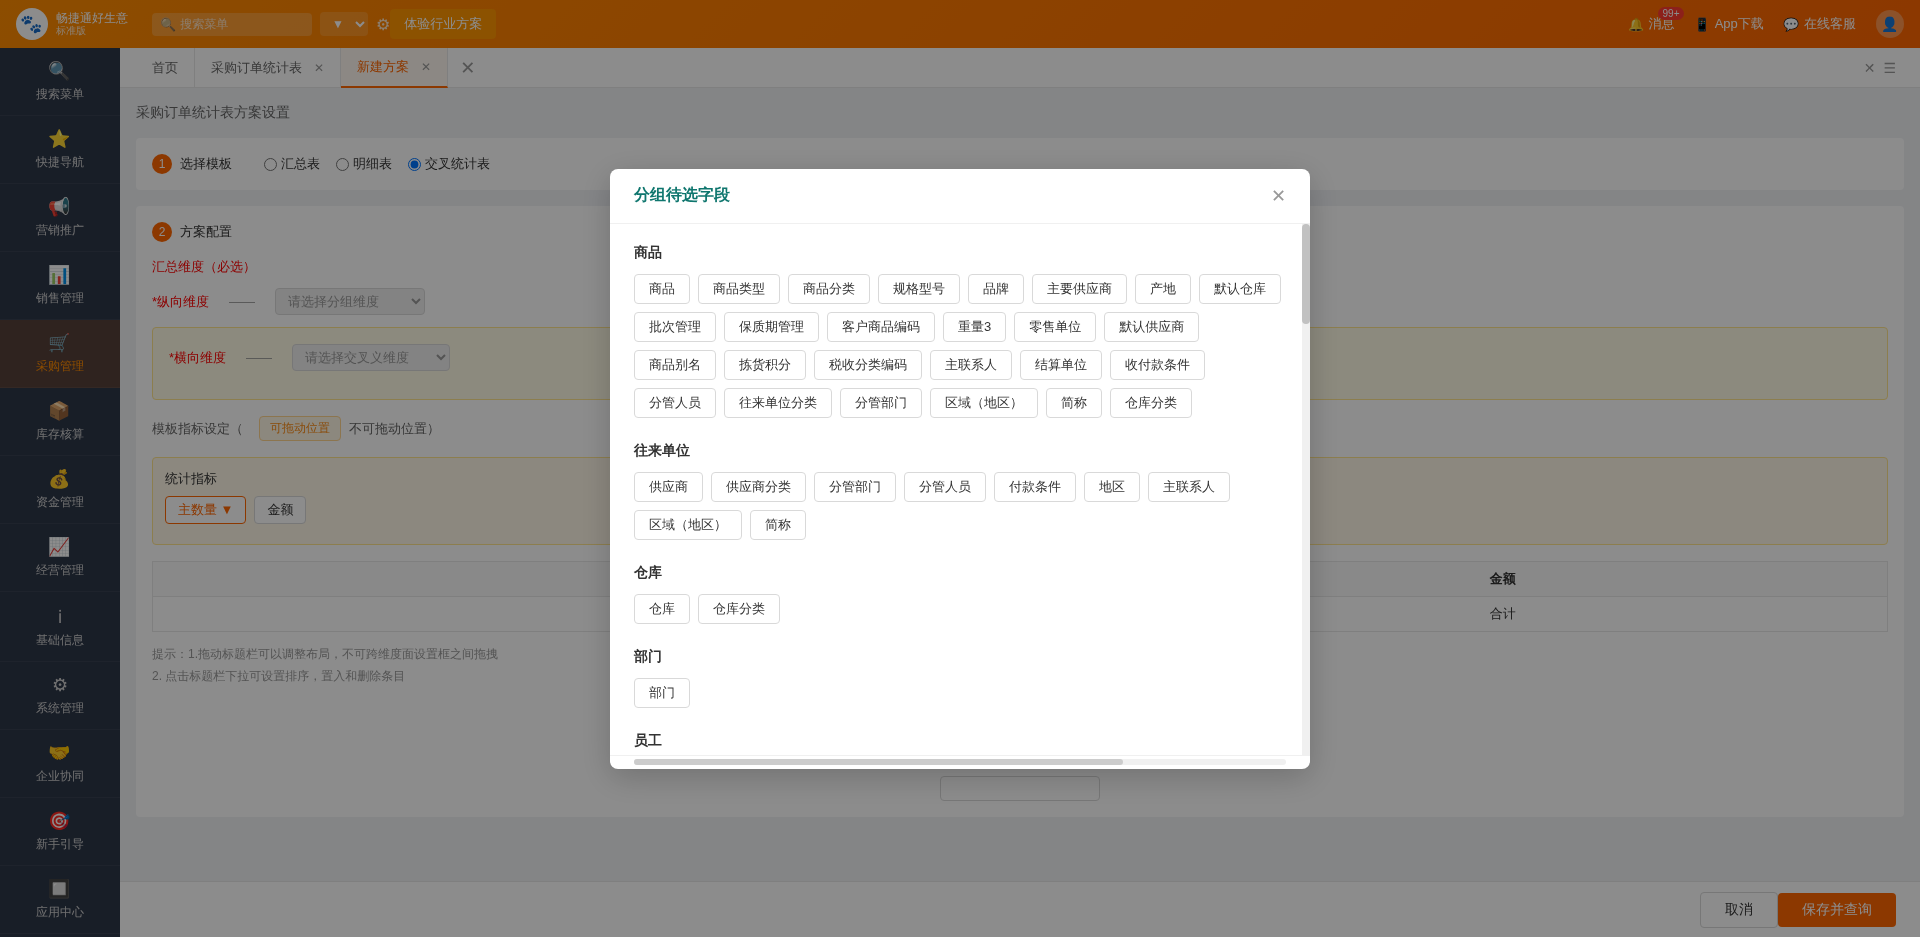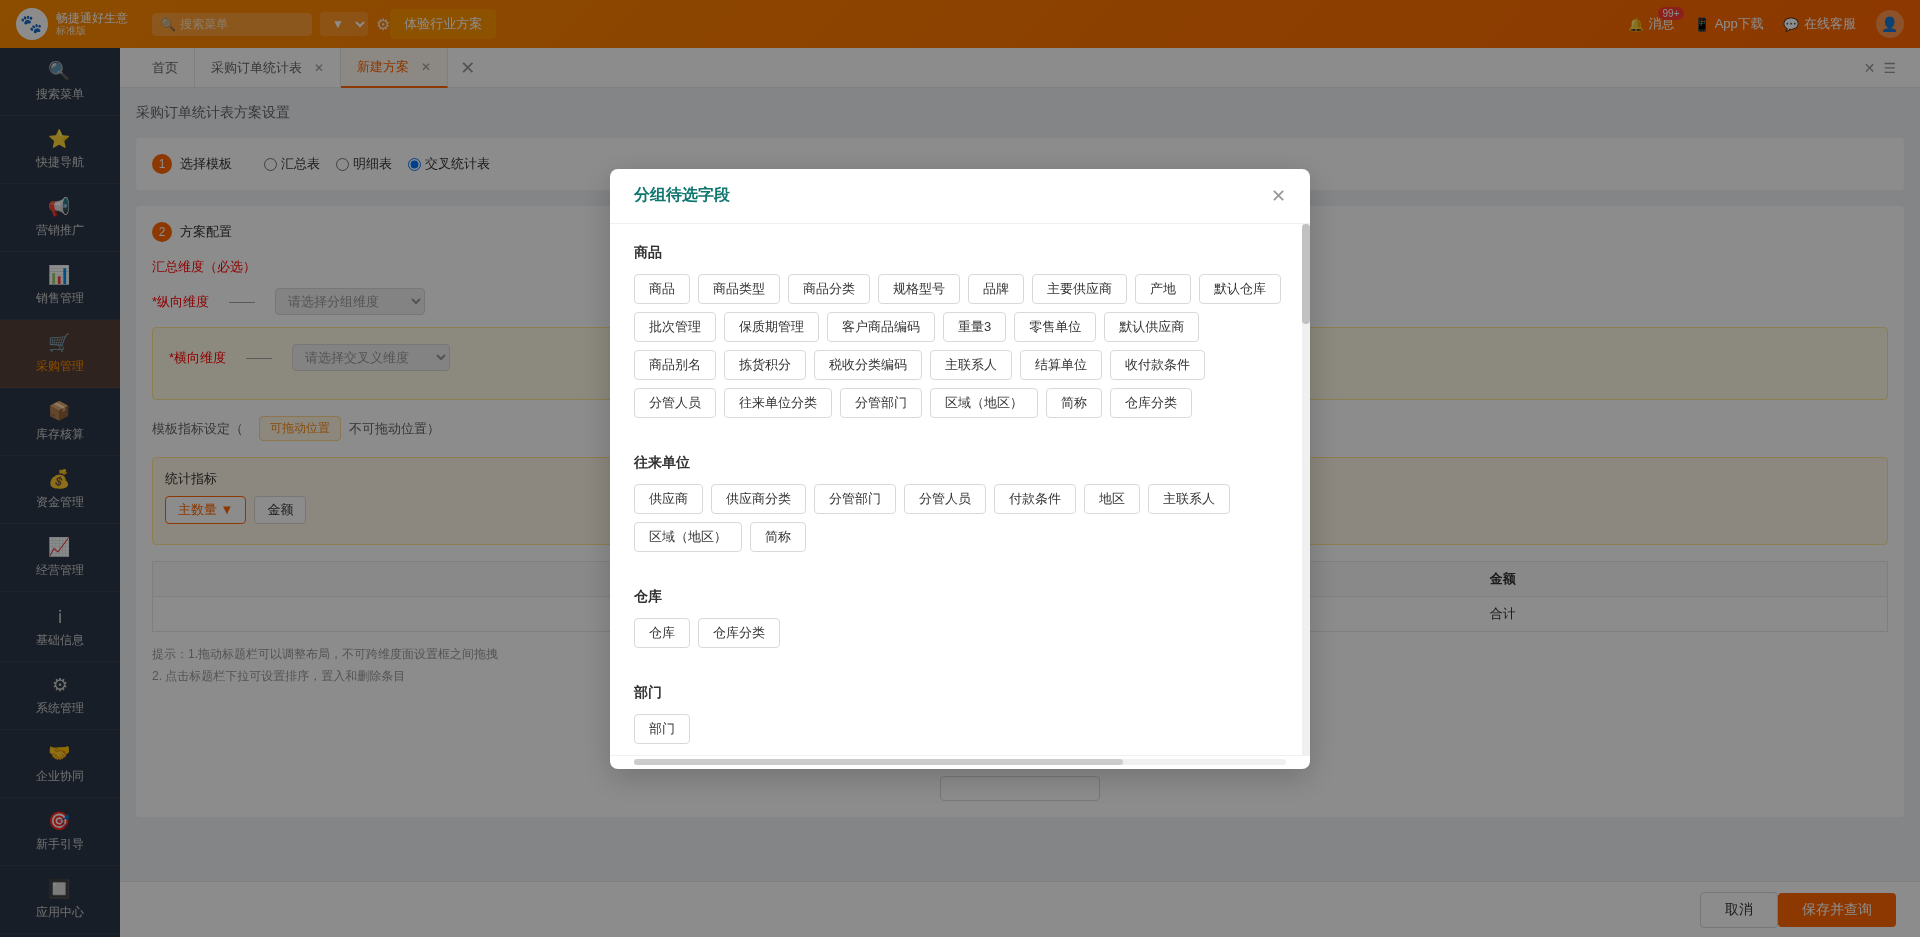--- a/index.html
+++ b/index.html
@@ -397,21 +397,21 @@
       border: none;
     }
     .modal-body {
       padding: 20px 24px;
       overflow-y: auto;
       flex: 1;
     }
 
     
     .field-section {
-      margin-bottom: 36px;
+      margin-bottom: 24px;
     }
     .field-section-title {
       font-size: 14px;
       font-weight: bold;
       color: #333;
       margin-bottom: 12px;
     }
     .field-tags {
       display: flex;
       flex-wrap: wrap;

